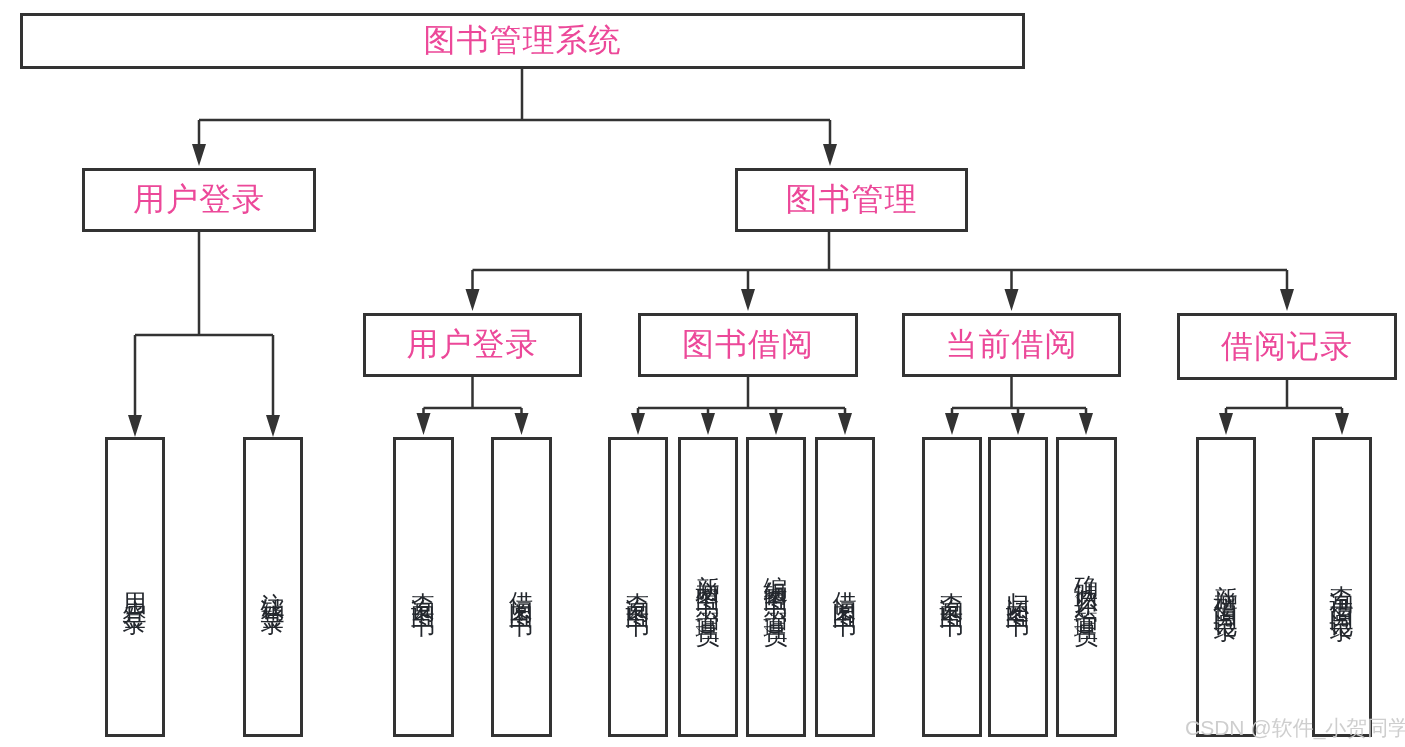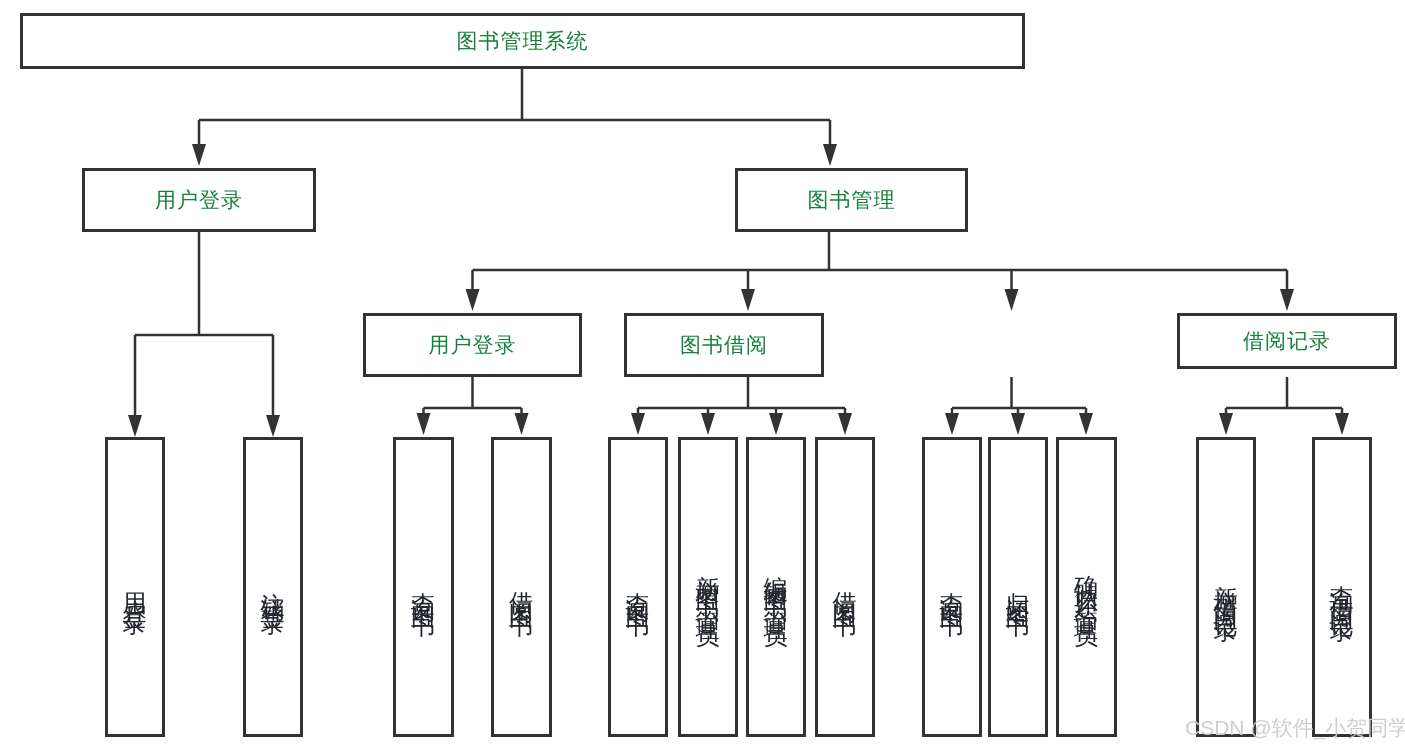--- a/index.html
+++ b/index.html
@@ -18,23 +18,23 @@
     pointer-events: none;
   }
   .hnode {
     position: absolute;
     box-sizing: border-box;
     border: 3px solid #333333;
     background: #ffffff;
     display: flex;
     align-items: center;
     justify-content: center;
-    font-size: 21px;
+    font-size: 32px;
     letter-spacing: 1px;
-    color: #15803d;
+    color: #ec4899;
     white-space: nowrap;
   }
   .vnode {
     position: absolute;
     box-sizing: border-box;
     border: 3px solid #333333;
     background: #ffffff;
     display: flex;
     align-items: center;
     justify-content: center;
@@ -111,24 +111,27 @@
   <div class="hnode" style="left:82px; top:168px; width:234px; height:64px;">
     <span>用户登录</span>
   </div>
   <div class="hnode" style="left:712px; top:168px; width:233px; height:64px;margin-left:23px;">
     <span>图书管理</span>
   </div>
 
   <div class="hnode" style="left:363px; top:313px; width:219px; height:64px;">
     <span>用户登录</span>
   </div>
-  <div class="hnode" style="left:624px; top:313px; width:200px; height:64px;">
+  <div class="hnode" style="left:638px; top:313px; width:220px; height:64px;">
     <span>图书借阅</span>
   </div>
-  <div class="hnode" style="left:1177px; top:313px; width:220px; height:56px;">
+  <div class="hnode" style="left:902px; top:313px; width:219px; height:64px;">
+    <span>当前借阅</span>
+  </div>
+  <div class="hnode" style="left:1177px; top:313px; width:220px; height:67px;">
     <span>借阅记录</span>
   </div>
 
   <div class="vnode" style="left:105px; width:60px;">
     <span class="vtext">用户登录</span>
   </div>
   <div class="vnode" style="left:243px; width:60px;">
     <span class="vtext">注销登录</span>
   </div>
 

